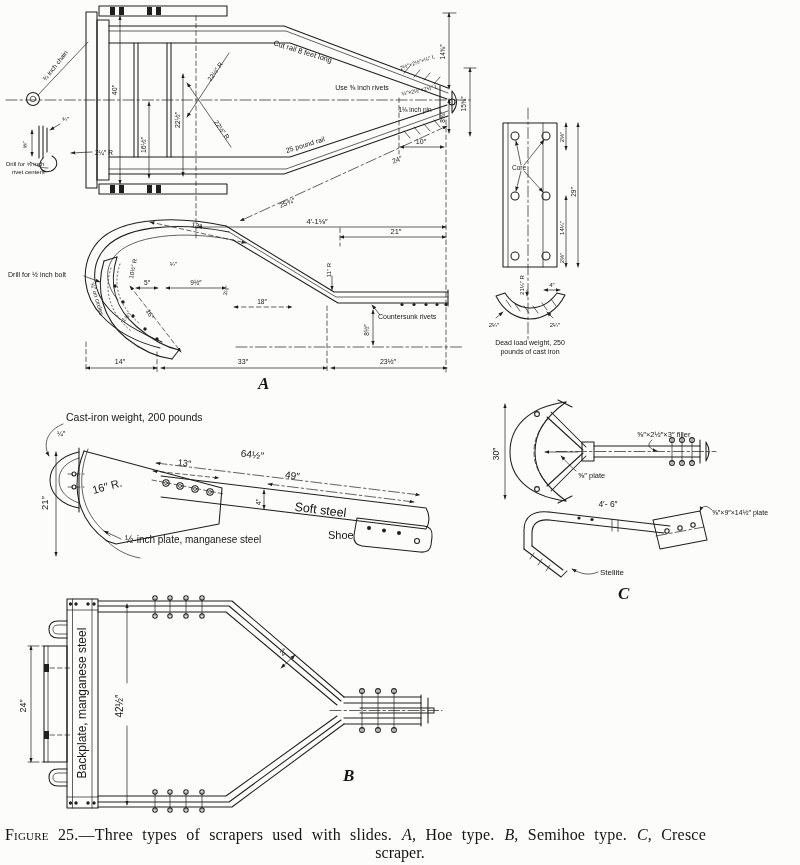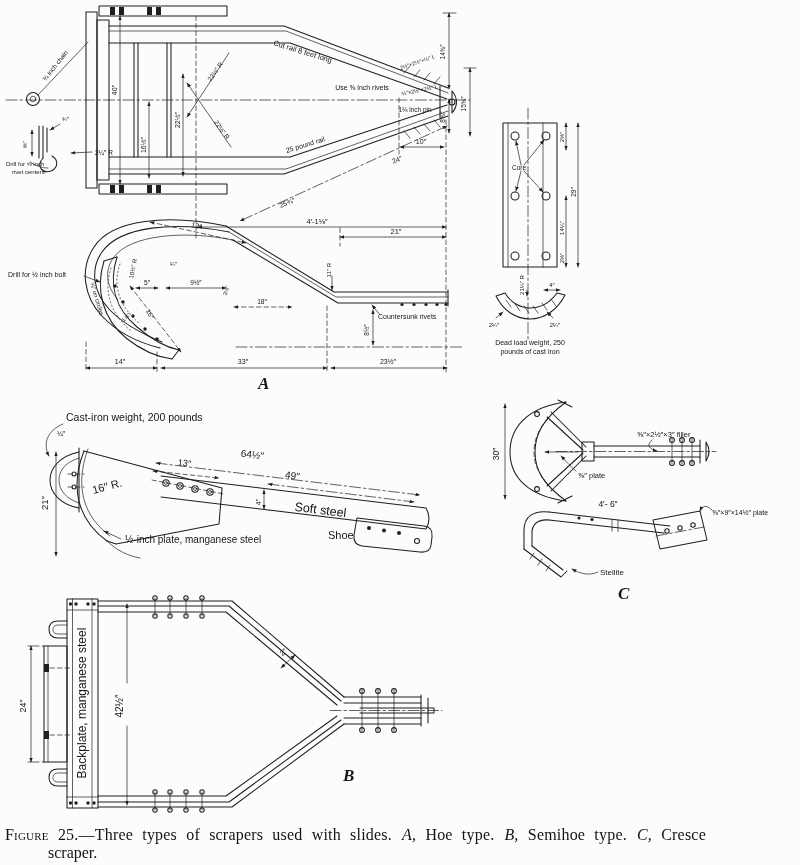--- a/index.html
+++ b/index.html
@@ -14,21 +14,21 @@
   .dot{stroke-dasharray:1.2 2.6;}
   text{font-family:"Liberation Sans",sans-serif;fill:#161616;}
   .t55{font-size:5.5px;}.t6{font-size:6px;}.t65{font-size:6.5px;}.t7{font-size:7px;}
   .t75{font-size:7.5px;}.t8{font-size:8px;}.t85{font-size:8.5px;}.t9{font-size:9px;}
   .t95{font-size:9.5px;}.t10{font-size:10px;}.t105{font-size:10.5px;}.t11{font-size:11px;}
   .t12{font-size:12px;}.t125{font-size:12.5px;}
   .ser{font-family:"Liberation Serif",serif;font-style:italic;font-weight:bold;font-size:17px;}
   .caption{position:absolute;left:0;top:826px;width:800px;color:#141414;
            font-family:"Liberation Serif",serif;font-size:16px;}
   .cap1{white-space:nowrap;overflow:hidden;padding-left:5px;word-spacing:5px;letter-spacing:.2px;}
-  .cap2{text-align:left;margin-left:48px;}
+  .cap2{text-align:center;}
   .sc{font-variant:small-caps;}
   .it{font-style:italic;}
   .gap{display:inline-block;width:10px;}
 </style>
 </head>
 <body>
 
 <div class="page">
 <svg width="800" height="822" viewBox="0 0 800 822">
   <defs>

